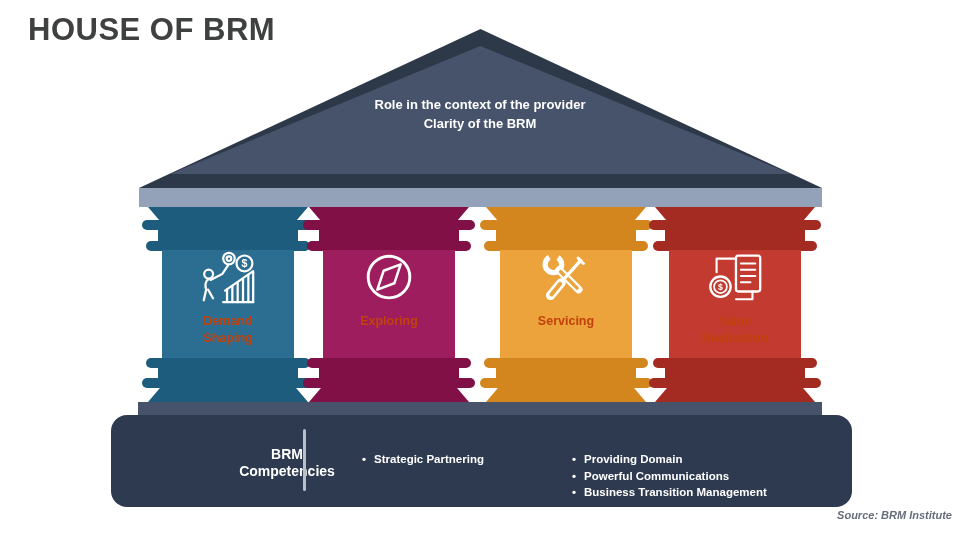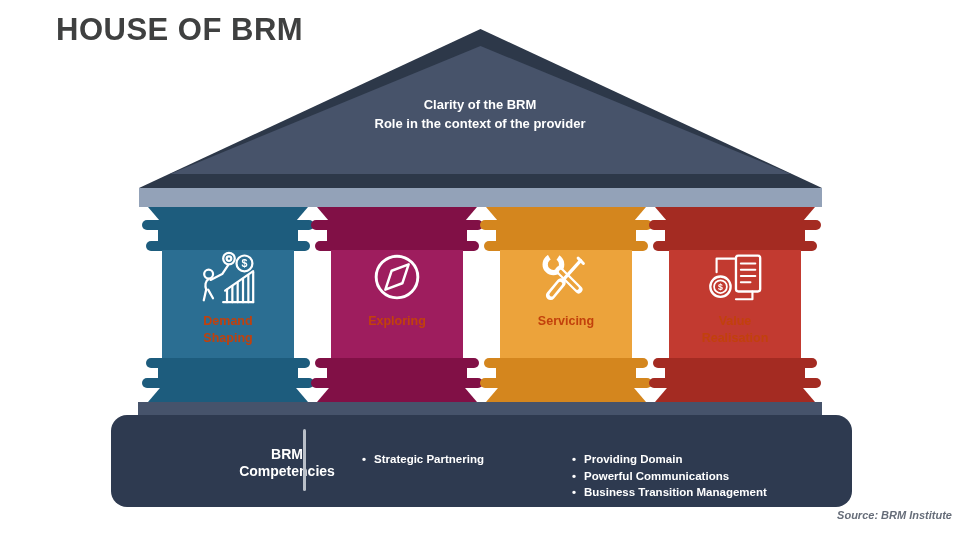--- a/index.html
+++ b/index.html
@@ -3,21 +3,21 @@
 <meta charset="utf-8">
 <style>
   html,body { margin:0; padding:0; background:#ffffff; }
   .canvas {
     position:relative; width:960px; height:540px; overflow:hidden;
     background:#ffffff;
     font-family:"Liberation Sans", sans-serif;
   }
   
   .slide-title {
-    position:absolute; left:56px; top:12px; margin:0;
+    position:absolute; left:28px; top:12px; margin:0;
     font-size:31px; font-weight:800; letter-spacing:.5px; color:#3F4040;
   }
   
   .roof-outer {
     position:absolute; left:139px; top:29px; width:683px; height:159px;
     background:#2D3849;
     clip-path:polygon(50% 0, 100% 100%, 0 100%);
   }
   .roof-inner {
     position:absolute; left:170px; top:46px; width:621px; height:128px;
@@ -29,21 +29,21 @@
     color:#ffffff; font-size:13px; font-weight:700; line-height:19px;
     text-align:center;
   }
   .entablature {
     position:absolute; left:139px; top:188px; width:683px; height:19px;
     background:#93A2B8;
   }
   
   .pillar { position:absolute; top:207px; width:172px; height:195px; }
   .pillar.p0 { left:142px; --main:#2B6E92; --dark:#1D5C7D; }
-  .pillar.p1 { left:311px; --main:#9E1D5E; --dark:#811046; }
+  .pillar.p1 { left:303px; --main:#9E1D5E; --dark:#811046; }
   .pillar.p2 { left:480px; --main:#ECA33B; --dark:#D4861E; }
   .pillar.p3 { left:649px; --main:#C23A30; --dark:#A42B22; }
   .pillar > div { position:absolute; }
   .cap-trap  { left:6px;  top:0;    width:160px; height:15px; background:var(--dark);
                clip-path:polygon(0 0,100% 0,92% 100%,8% 100%); }
   .ring      { height:10px; border-radius:5px; background:var(--dark); }
   .r1 { left:0;   top:13px;  width:172px; }
   .r2 { left:4px; top:34px;  width:164px; }
   .r3 { left:4px; top:151px; width:164px; }
   .r4 { left:0;   top:171px; width:172px; }
@@ -104,22 +104,22 @@
 </head>
 <body>
 
 <div class="canvas">
 
   <h1 class="slide-title">HOUSE OF BRM</h1>
 
   <div class="roof-outer"></div>
   <div class="roof-inner"></div>
   <div class="pediment-text">
+    <div>Role in the context of the provider</div>
     <div>Clarity of the BRM</div>
-    <div>Role in the context of the provider</div>
   </div>
   <div class="entablature"></div>
 
   <div class="pillar p0">
     <div class="cap-trap"></div>
     <div class="ring r1"></div>
     <div class="cap-mid"></div>
     <div class="ring r2"></div>
     <div class="shaft"></div>
     <div class="ring r3"></div>

